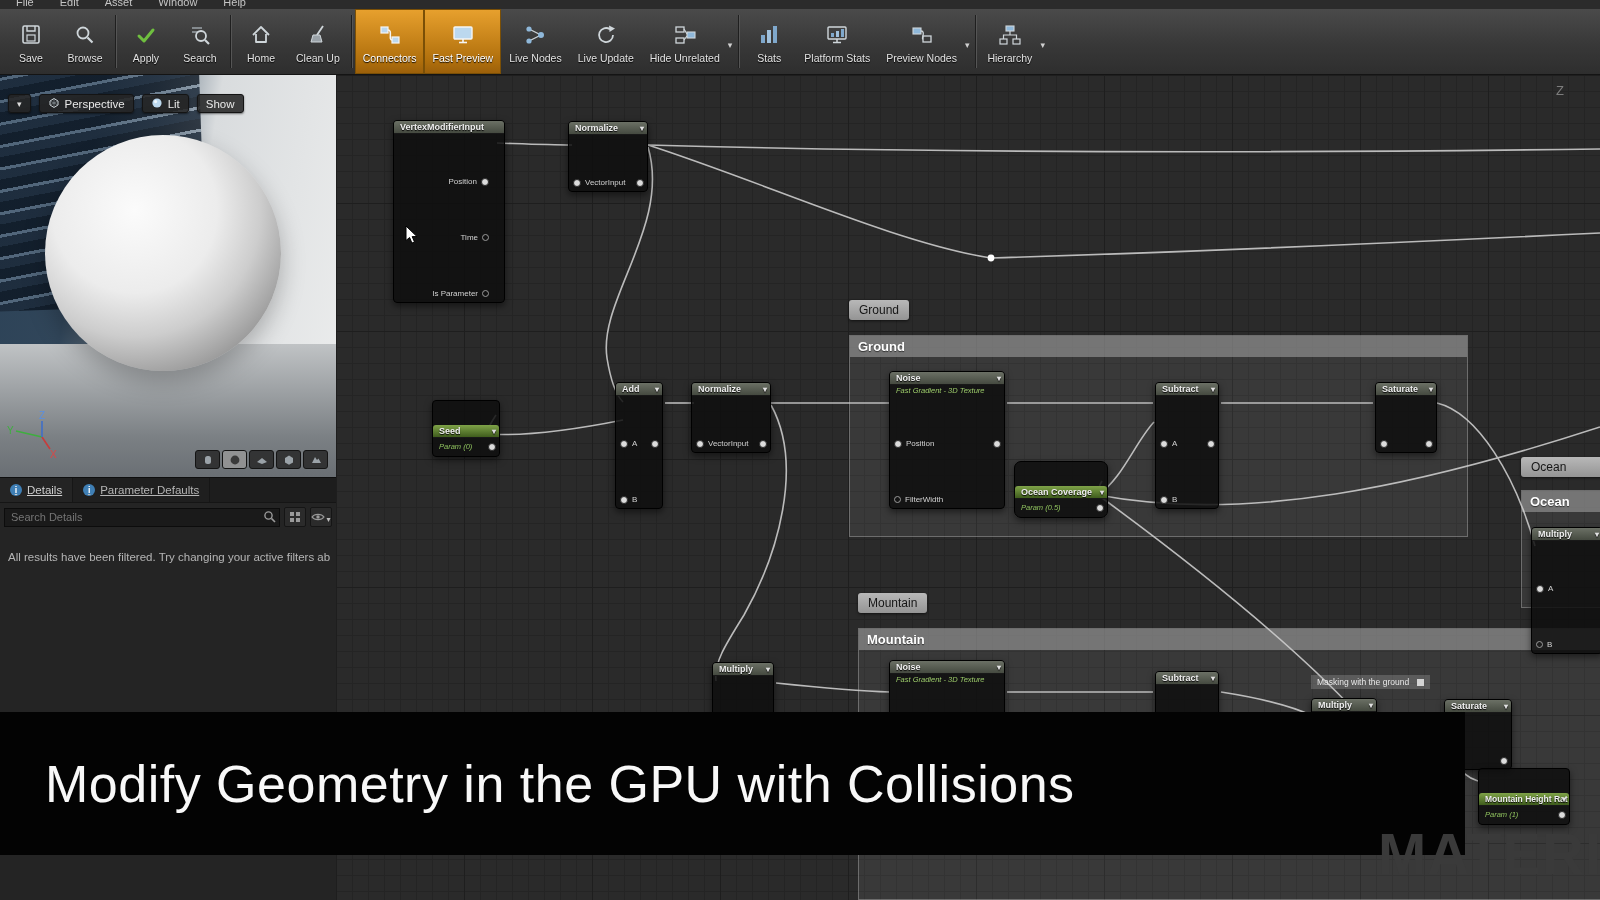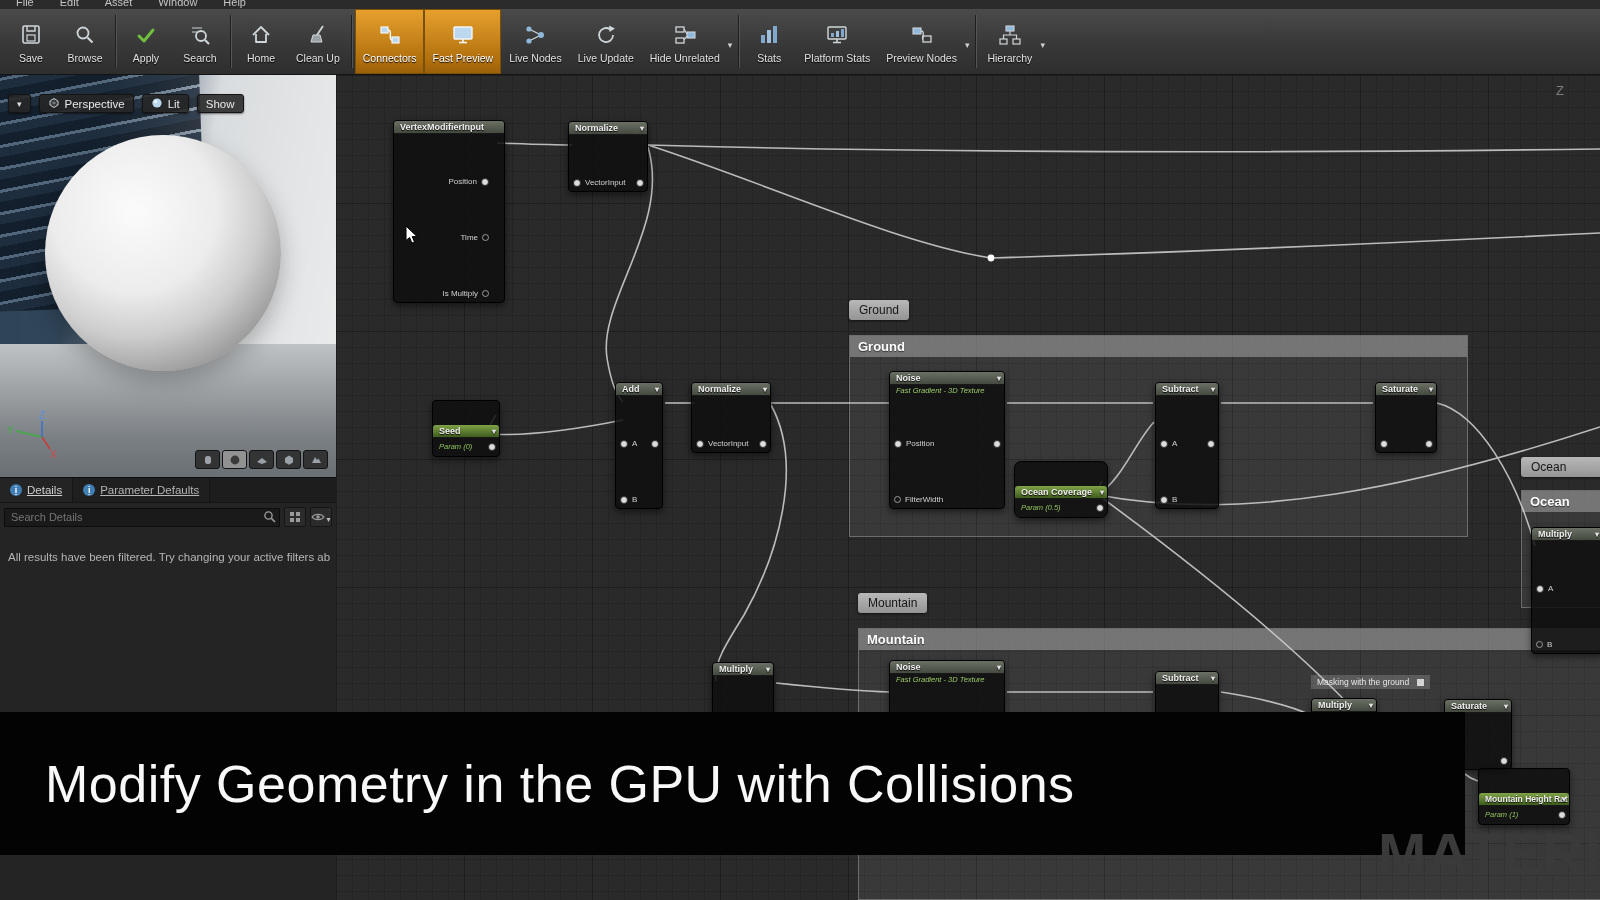--- a/index.html
+++ b/index.html
@@ -443,21 +443,21 @@
       <div class="nhead" style="padding-right:6px;">VertexModifierInput</div>
       <div class="nrow right">
           <span class="plabel">Position</span>
           <span class="pdot"></span>
         </div>
       <div class="nrow right">
           <span class="plabel">Time</span>
           <span class="pdot hollow"></span>
         </div>
       <div class="nrow right">
-          <span class="plabel">Is Multiply</span>
+          <span class="plabel">Is Parameter</span>
           <span class="pdot hollow"></span>
         </div>
     </div>
 
     <div class="node" style="left:232px;top:46px;width:80px;">
       <div class="nhead">Normalize<span class="caret"></span></div>
       <div class="nrow">
           <span class="pdot"></span>
           <span class="plabel">VectorInput</span>
           <span class="outdot"></span>

